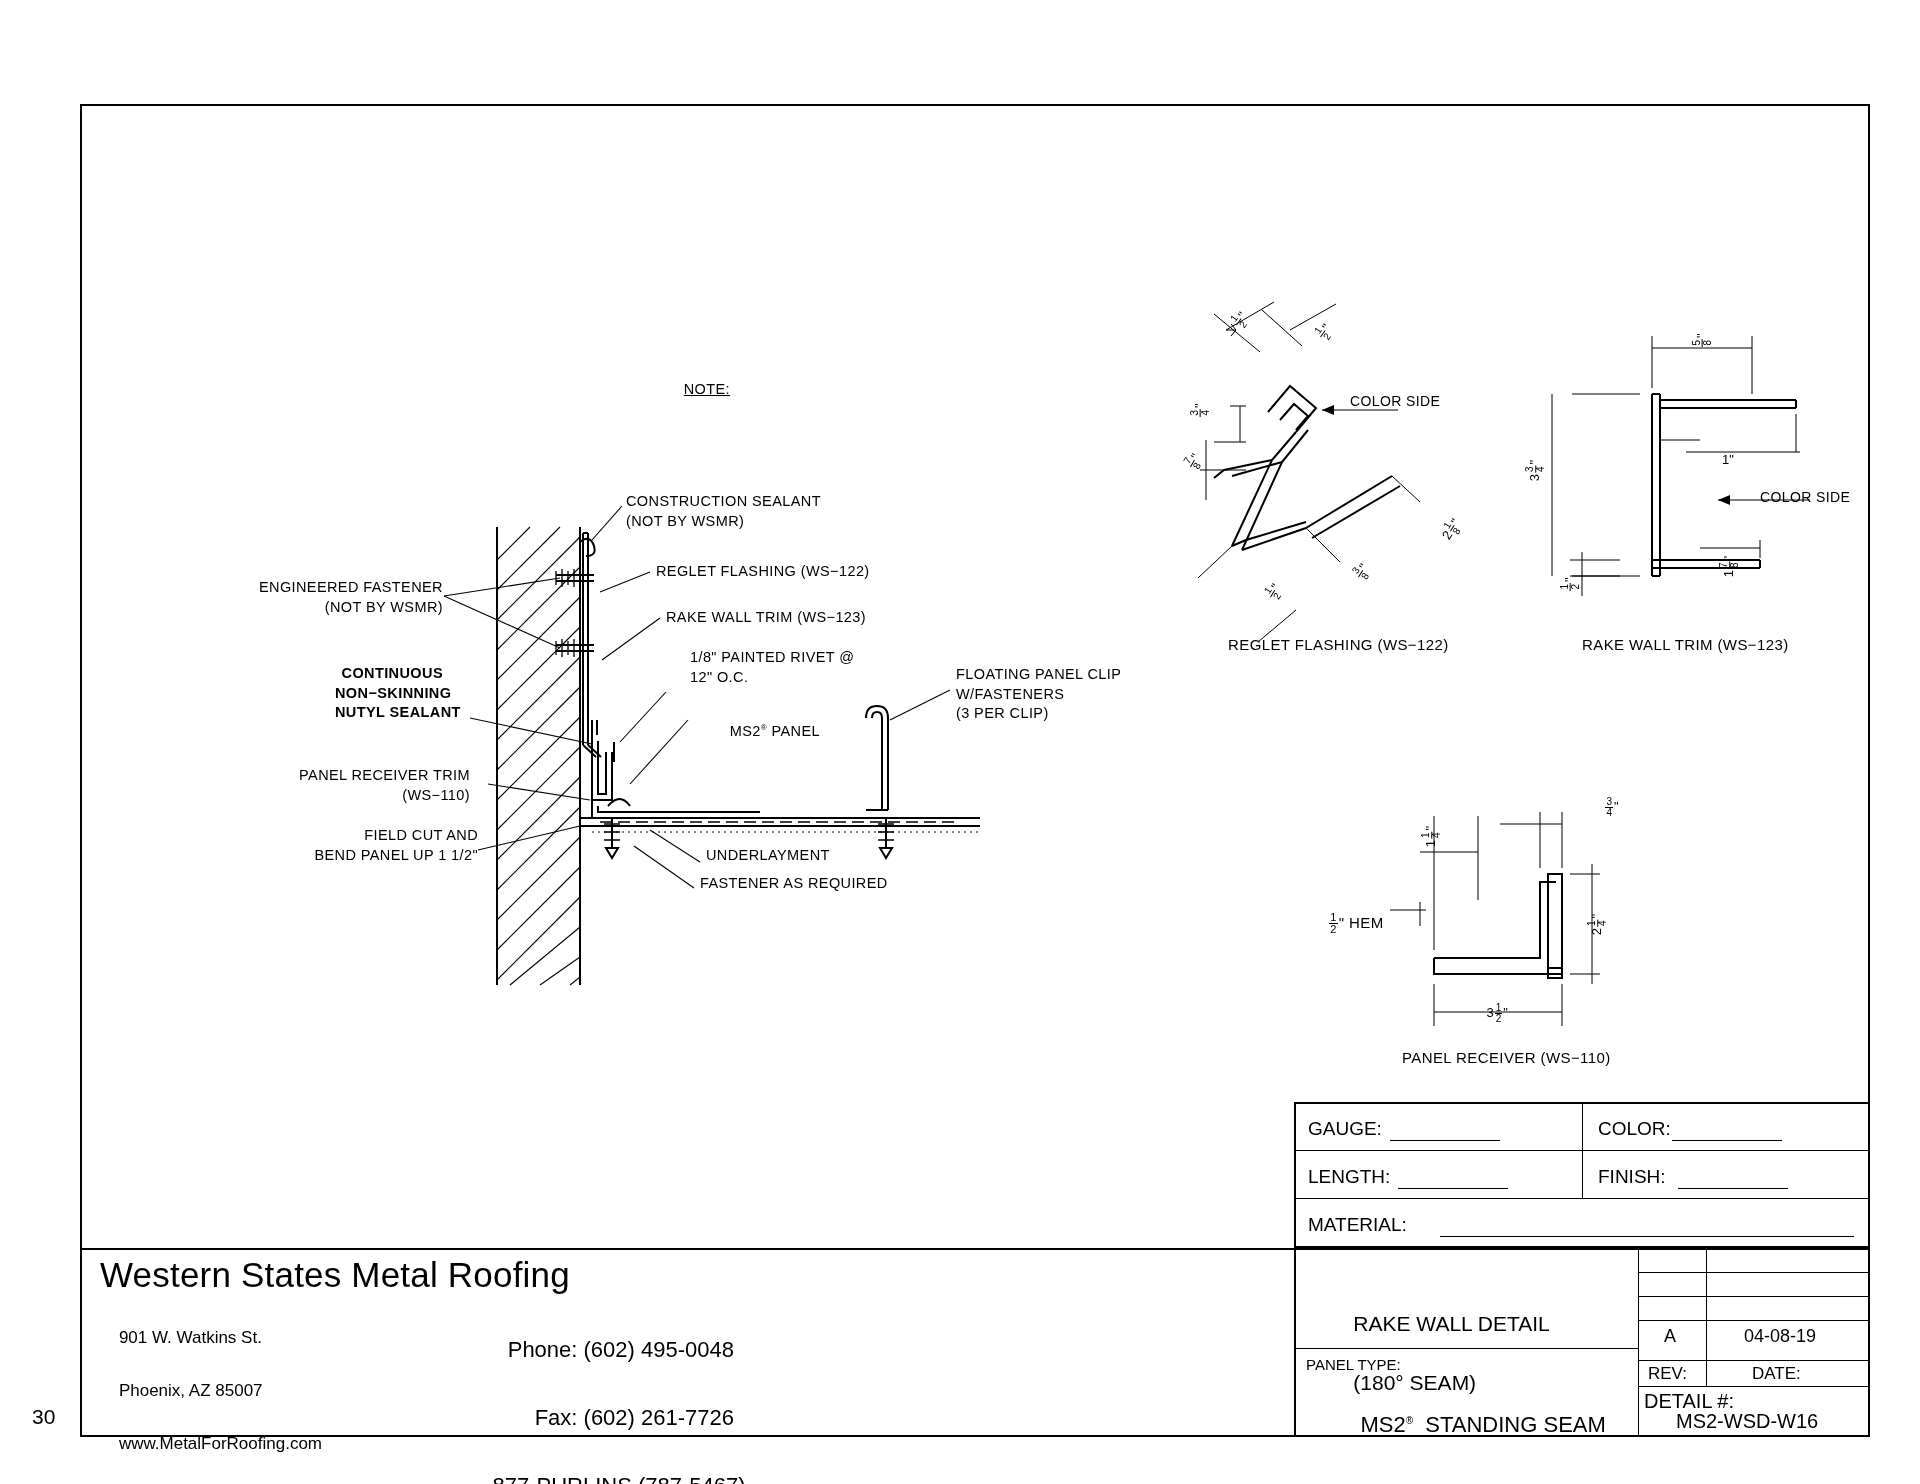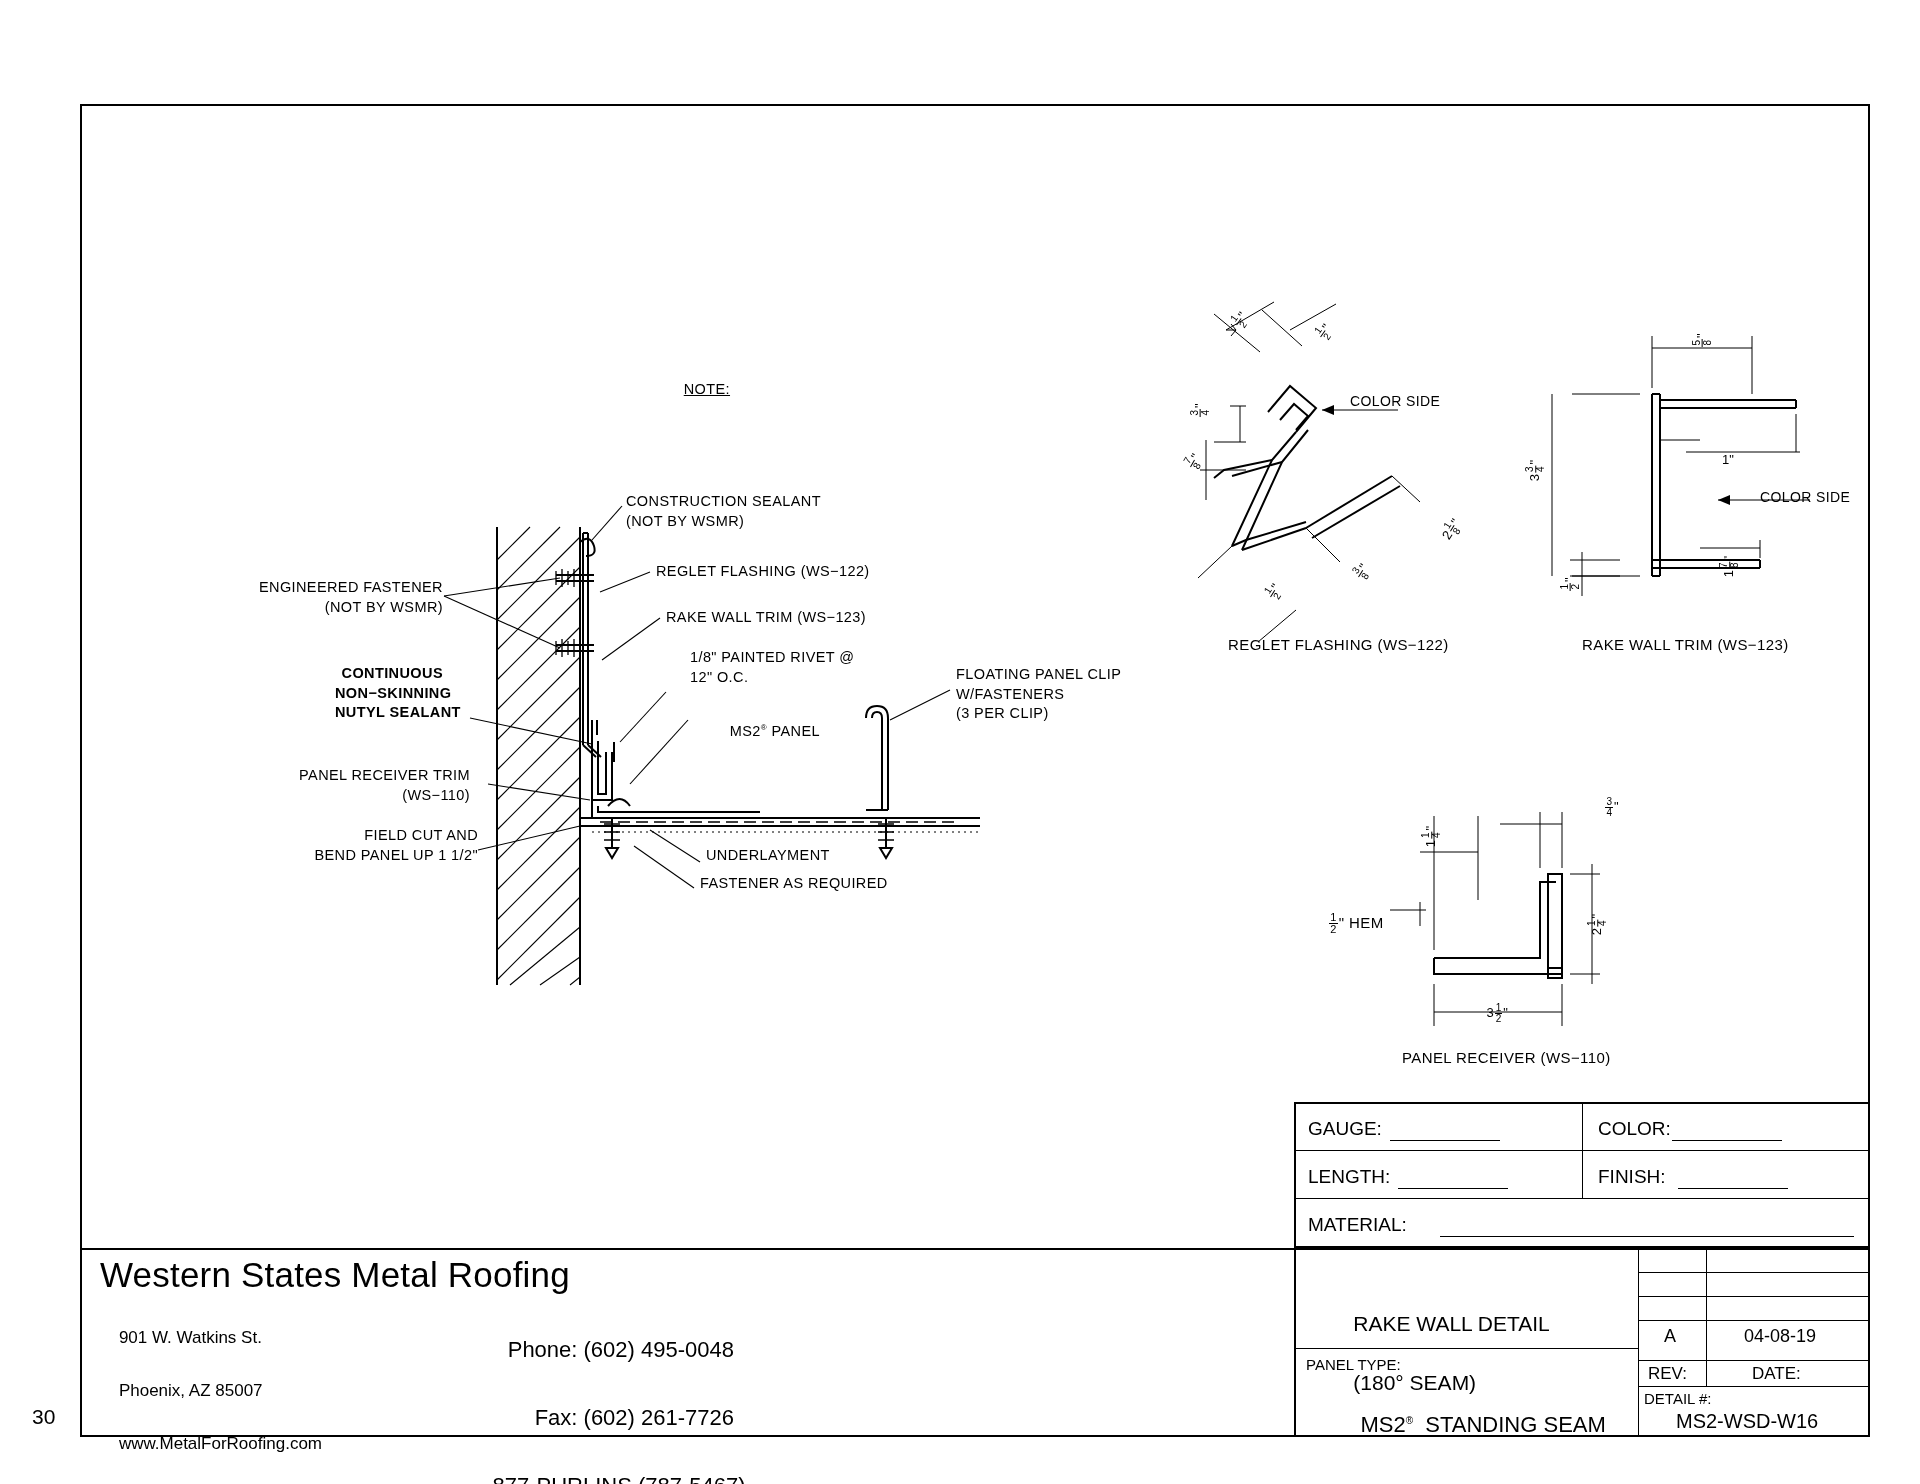--- a/index.html
+++ b/index.html
@@ -447,21 +447,21 @@
 
   <div class="tb-text" style="left:1306px; top:1356px; font-size:15px;">PANEL TYPE:</div>
   <div class="tb-text" style="left:1336px; top:1386px; font-size:22px;">
     <span>MS2</span><sup style="font-size:10px;">®</sup><span>  STANDING SEAM</span>
   </div>
 
   <div class="tb-text" style="left:1664px; top:1326px; font-size:18px;">A</div>
   <div class="tb-text" style="left:1744px; top:1326px; font-size:18px;">04-08-19</div>
   <div class="tb-text" style="left:1648px; top:1364px; font-size:17px;">REV:</div>
   <div class="tb-text" style="left:1752px; top:1364px; font-size:17px;">DATE:</div>
-  <div class="tb-text" style="left:1644px; top:1390px; font-size:15px;">DETAIL #:</div>
+  <div class="tb-text" style="left:1644px; top:1390px; font-size:20px;">DETAIL #:</div>
   <div class="tb-text" style="left:1676px; top:1410px; font-size:20px;">MS2-WSD-W16</div>
 
   <div class="rule" style="left:80px; top:1248px; width:1214px; border-bottom:2px solid #000;"></div>
   <div class="company">Western States Metal Roofing</div>
 
   <div class="addr" style="left:100px; top:1299px; font-size:17px;">
     <span>901 W. Watkins St.</span><br>
     <span>Phoenix, AZ 85007</span><br>
     <span>www.MetalForRoofing.com</span><br>
     <br>

